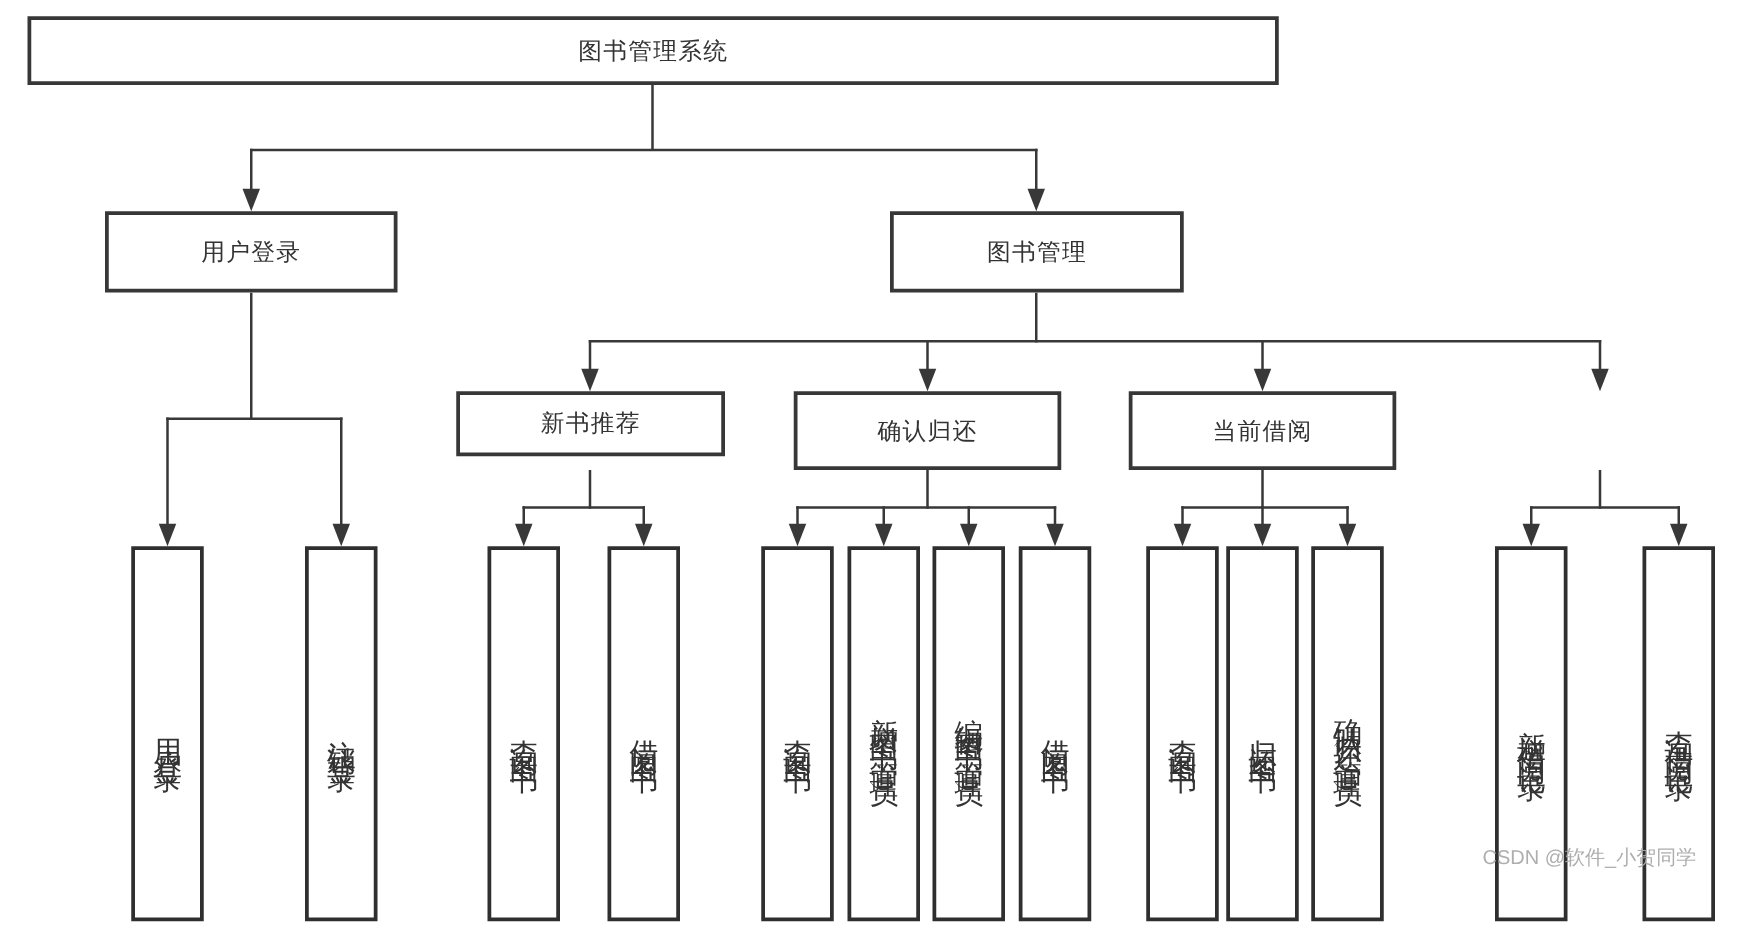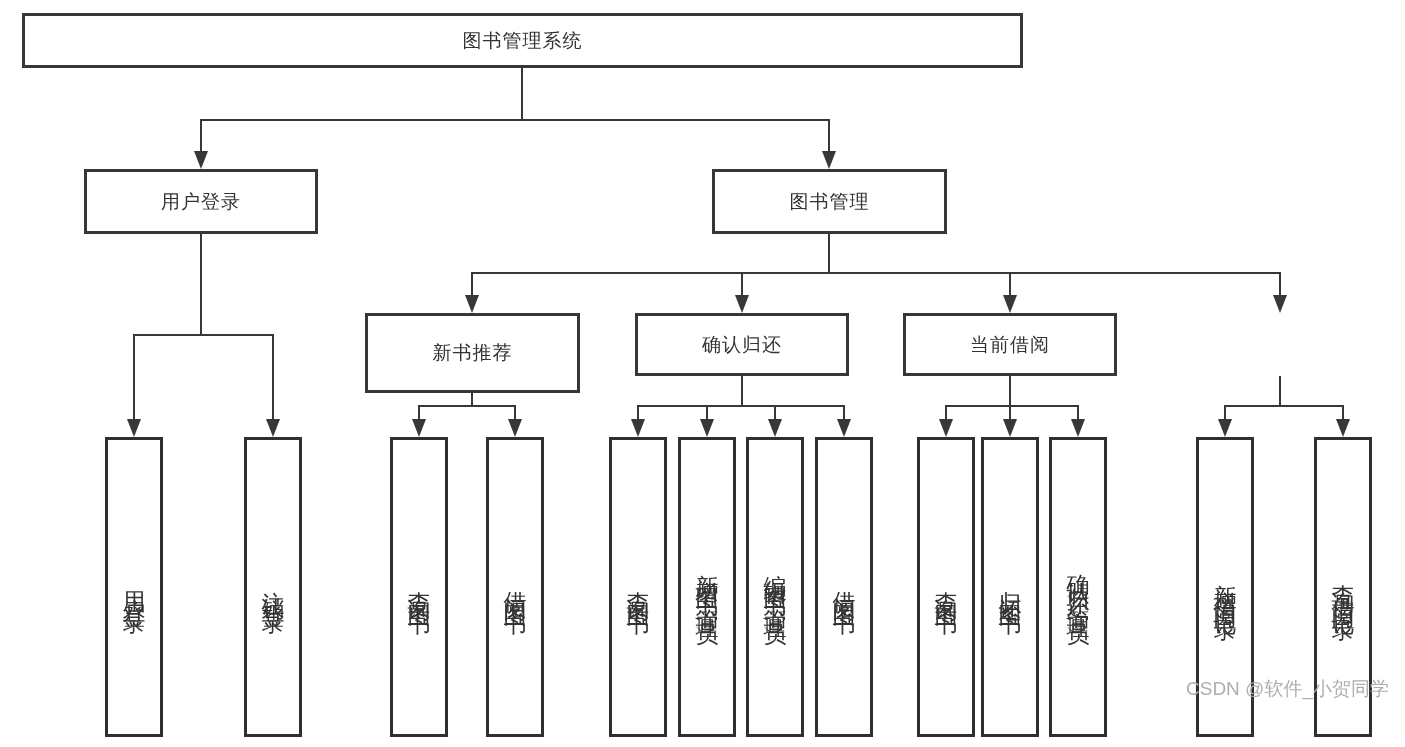--- a/index.html
+++ b/index.html
@@ -26,21 +26,21 @@
   }
   
   .vl{position:absolute;width:2px;background:#383838;}
   .hl{position:absolute;height:2px;background:#383838;}
   .ar{position:absolute;width:0;height:0;
       border-left:7px solid transparent;border-right:7px solid transparent;
       border-top:18px solid #383838;}
   
   #watermark{
     position:absolute;left:1186px;top:676px;z-index:6;
-    font-size:19px;color:rgba(170,170,170,0.95);white-space:nowrap;
+    font-size:16px;color:rgba(170,170,170,0.95);white-space:nowrap;
   }
 </style>
 </head>
 <body>
 
 <div id="stage">
 
   <div class="vl" style="left:521px;top:68px;height:52px"></div>
   <div class="hl" style="left:200px;top:119px;width:630px"></div>
   <div class="vl" style="left:200px;top:119px;height:33px"></div>
@@ -104,21 +104,21 @@
     <span class="lbl">图书管理系统</span>
   </div>
 
   <div class="box" style="left:84px;top:169px;width:234px;height:65px">
     <span class="lbl">用户登录</span>
   </div>
   <div class="box" style="left:712px;top:169px;width:235px;height:65px">
     <span class="lbl">图书管理</span>
   </div>
 
-  <div class="box thin" style="left:365px;top:313px;width:215px;height:80px">
+  <div class="box thin" style="left:365px;top:313px;width:215px;height:52px">
     <span class="lbl">新书推荐</span>
   </div>
   <div class="box thin" style="left:635px;top:313px;width:214px;height:63px">
     <span class="lbl">确认归还</span>
   </div>
   <div class="box thin" style="left:903px;top:313px;width:214px;height:63px">
     <span class="lbl">当前借阅</span>
   </div>
 
   <div class="vbox" style="left:105px">

